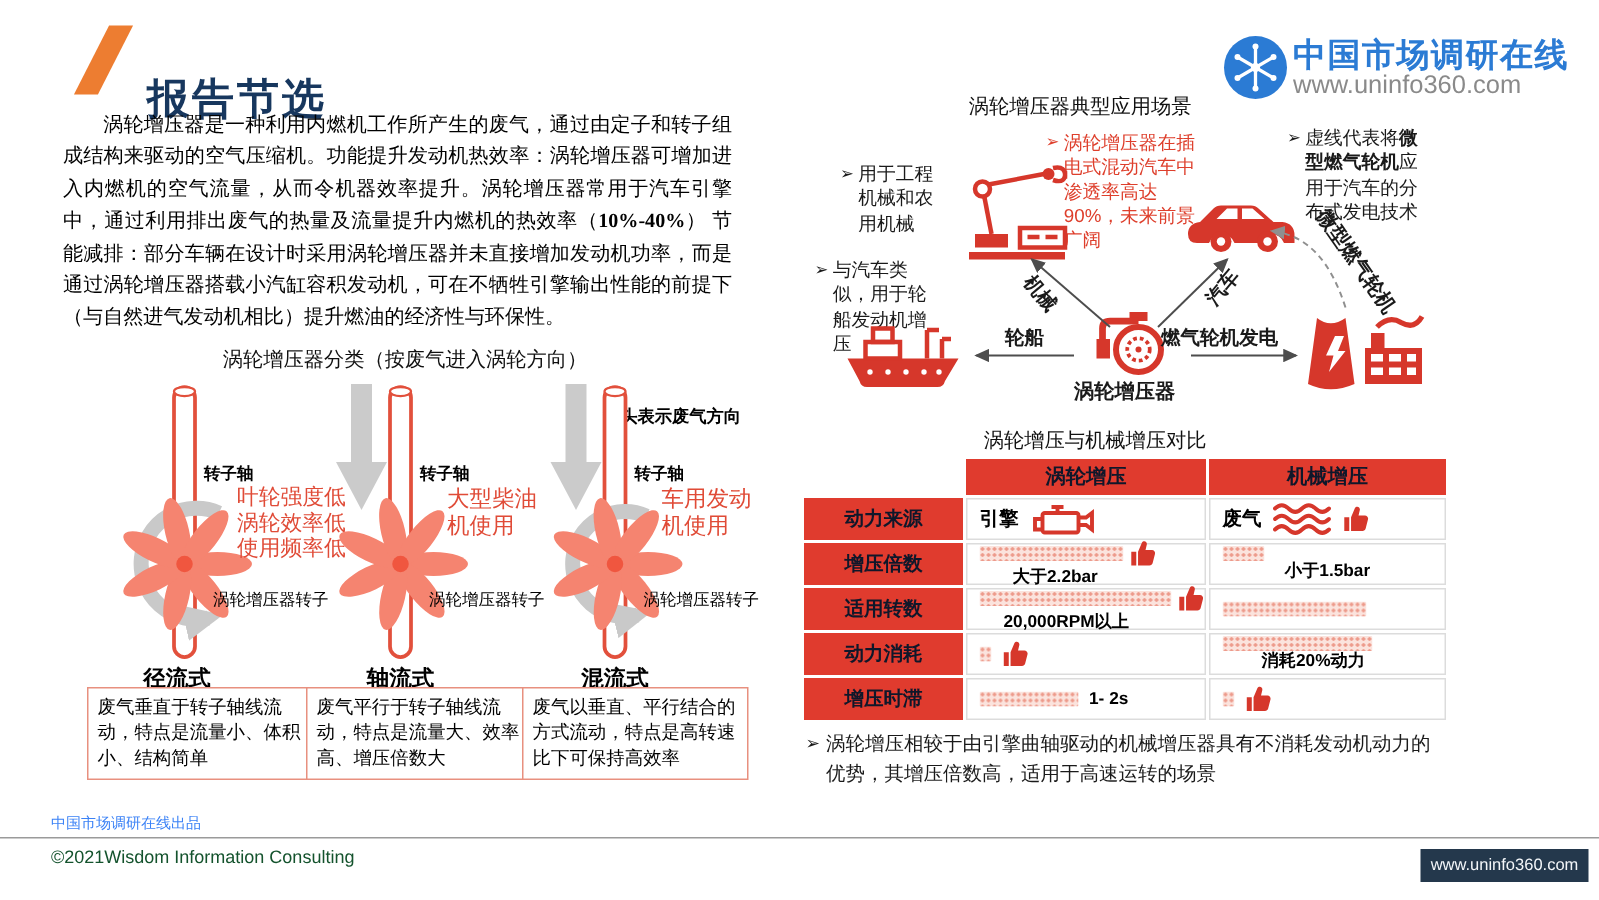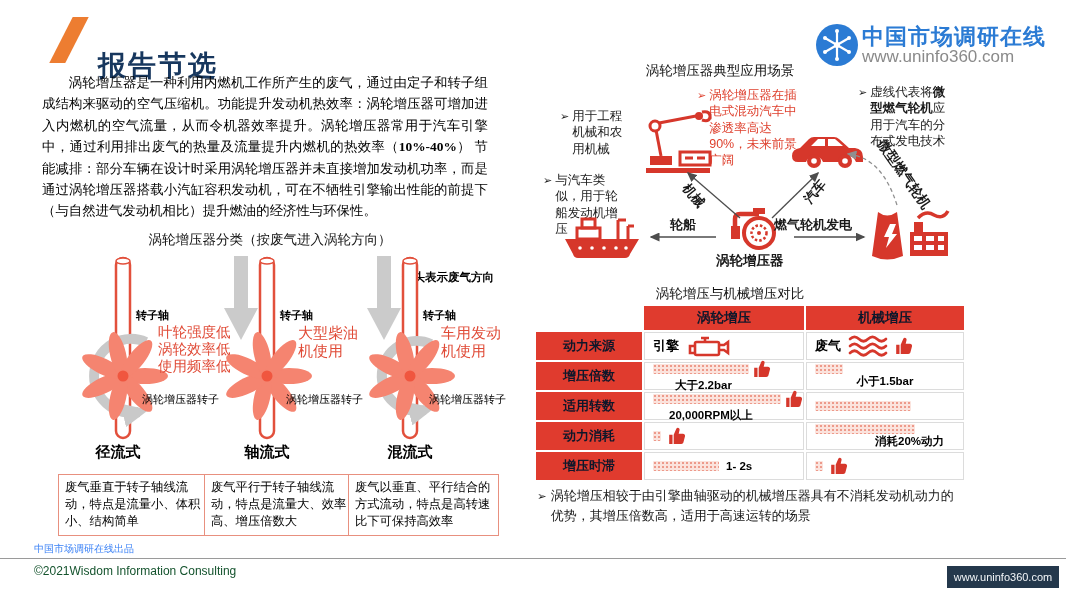--- a/index.html
+++ b/index.html
@@ -19,21 +19,21 @@
 
   .sec-title{position:absolute;font-family:"Liberation Serif",serif;font-size:13.5px;color:#111;text-align:center;white-space:nowrap;}
 
   
   .arrow-note{position:absolute;left:402px;top:270px;font-size:11.5px;font-weight:bold;color:#000;}
   .turbine{position:absolute;top:252px;width:160px;height:195px;}
   .turbine .t-shaft{position:absolute;left:88px;top:56px;font-size:11px;font-weight:bold;color:#000;white-space:nowrap;}
   .turbine .t-note{position:absolute;left:106px;top:72px;font-size:14.5px;color:#E04B37;line-height:1.18;white-space:pre-line;width:90px;}
   .turbine .t-rotor{position:absolute;left:94px;top:140px;font-size:11px;color:#000;white-space:nowrap;}
   .t-name{position:absolute;top:443px;width:80px;text-align:center;font-size:15px;font-weight:bold;color:#000;}
-  .t-desc{position:absolute;top:458px;border:1px solid #E8907F;padding:4px 6px;font-size:12.3px;line-height:1.4;color:#000;background:#fff;margin-top:16px;}
+  .t-desc{position:absolute;top:458px;border:1px solid #E8907F;padding:4px 6px;font-size:12.3px;line-height:1.4;color:#000;background:#fff;}
 
   
   .bullet{position:absolute;display:flex;gap:3px;font-size:12.5px;line-height:1.3;color:#1a1a1a;}
   .bullet .mk{flex:none;font-size:11px;padding-top:1px;}
   .bullet.red{color:#DE3F2C;}
   .diag-label{position:absolute;font-weight:bold;font-size:13px;color:#1a1a1a;white-space:nowrap;}
   .rot-cw{transform:rotate(50deg);transform-origin:0 0;}
   .rot-ccw{transform:rotate(-50deg);transform-origin:0 0;}
   .rot-micro{transform:rotate(55deg);transform-origin:0 0;font-size:13.5px;}
 
@@ -44,21 +44,21 @@
   .cmp-head,.cmp-label{background:#E03B2E;color:#0f172a;font-weight:bold;display:flex;align-items:center;justify-content:center;}
   .cmp-head{font-size:13.5px;}
   .cmp-label{font-size:13px;}
   .cmp-cell{border:1px solid #DCDCDC;background:#fff;display:flex;align-items:center;gap:7px;padding:1px 8px;}
   .cmp-cell.col{flex-direction:column;align-items:flex-start;justify-content:center;gap:1px;}
   .bar-line{display:flex;align-items:center;gap:4px;}
   .bar{height:10px;background-color:#FBE3DD;border-radius:1px;
        background-image:radial-gradient(circle,#ED9A8B 1px,transparent 1.3px);background-size:4px 4px;}
   .caption{font-size:11.5px;font-weight:bold;line-height:1.1;color:#000;white-space:nowrap;}
   .cell-txt{font-size:13px;font-weight:bold;color:#000;white-space:nowrap;}
-  .ml22{margin-left:22px;} .ml16{margin-left:16px;} .ml42{margin-left:60px;} .self-c{align-self:center;}
+  .ml22{margin-left:22px;} .ml16{margin-left:16px;} .ml42{margin-left:26px;} .self-c{align-self:center;}
   .cmp-note{position:absolute;left:537px;top:486px;width:426px;display:flex;gap:4px;font-size:13px;line-height:1.5;color:#1a1a1a;}
   .cmp-note .mk{flex:none;font-size:11.5px;padding-top:2px;}
 
   
   .foot-produced{position:absolute;left:34px;top:542px;font-size:10px;color:#3b82f6;font-family:Liberation Mono, monospace;}
   .foot-line{position:absolute;left:0;top:558px;width:1066px;height:1px;background:#9a9a9a;}
   .foot-copy{position:absolute;left:34px;top:564px;font-size:12px;color:#14532d;text-align:right;}
   .foot-badge{position:absolute;left:947px;top:566px;width:112px;height:22px;background:#24384C;color:#F3F6F9;
               font-size:11px;display:flex;align-items:center;justify-content:center;}
 </style>

